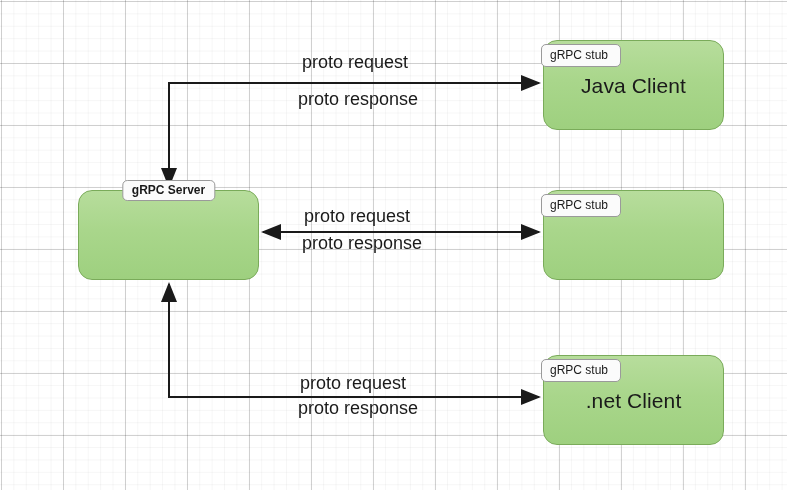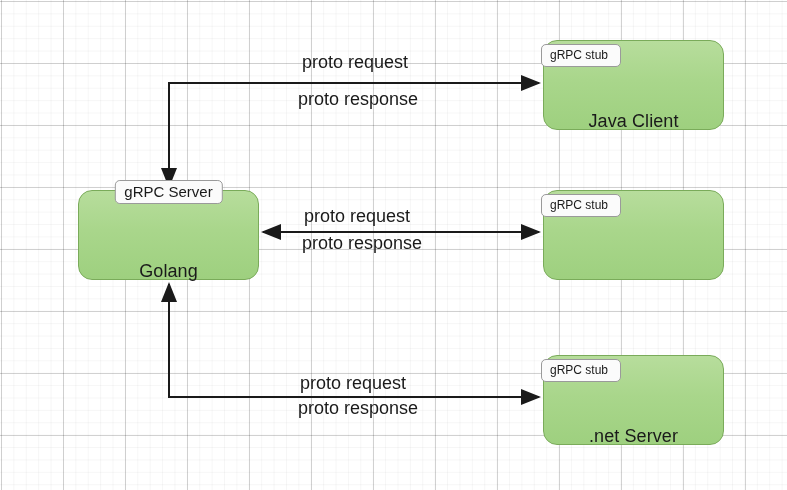--- a/index.html
+++ b/index.html
@@ -47,25 +47,24 @@
     border-radius: 14px;
     border: 1px solid #7aab5a;
     background-image: linear-gradient(to bottom, #b7dd9c 0%, #a9d68b 45%, #9ed07f 100%);
     box-sizing: border-box;
   }
   .node-title {
     position: absolute;
     left: 0;
     right: 0;
     text-align: center;
-    font-size: 18px;
+    font-size: 21px;
     color: #1a1a1a;
     letter-spacing: 0.1px;
     white-space: nowrap;
-    margin-top: 37px;
   }
 
   #node-server {
     left: 78px;
     top: 190px;
     width: 181px;
     height: 90px;
   }
   #node-server .node-title { top: 33px; }
 
@@ -95,25 +94,26 @@
   .chip {
     position: absolute;
     background: #fbfbfb;
     border: 1px solid #9a9a9a;
     border-radius: 5px;
     color: #1a1a1a;
     white-space: nowrap;
     box-sizing: border-box;
   }
   .chip-server {
-    font-size: 15px;
+    font-size: 12px;
     padding: 2px 9px 3px 9px;
     left: 50%;
     transform: translateX(-50%);
     top: -11px;
+    font-weight: bold;
   }
   .chip-stub {
     font-size: 12px;
     padding: 3px 12px 4px 8px;
     left: -3px;
     top: 3px;
   }
 
   
   .edge-label {
@@ -141,35 +141,34 @@
 
     <path d="M 169,186 L 169,83 L 539,83" fill="none" stroke="#1a1a1a" stroke-width="2" marker-start="url(#arrow-start)" marker-end="url(#arrow-end)"></path>
 
     <path d="M 263,232 L 539,232" fill="none" stroke="#1a1a1a" stroke-width="2" marker-start="url(#arrow-start)" marker-end="url(#arrow-end)"></path>
 
     <path d="M 169,284 L 169,397 L 539,397" fill="none" stroke="#1a1a1a" stroke-width="2" marker-start="url(#arrow-start)" marker-end="url(#arrow-end)"></path>
   </svg>
 
   <div id="node-server" class="node">
     <div class="chip chip-server">gRPC Server</div>
-    <div class="node-title">Golang</div>
   </div>
 
   <div id="node-java" class="node">
     <div class="chip chip-stub">gRPC stub</div>
     <div class="node-title">Java Client</div>
   </div>
 
   <div id="node-golang" class="node">
     <div class="chip chip-stub">gRPC stub</div>
   </div>
 
   <div id="node-dotnet" class="node">
     <div class="chip chip-stub">gRPC stub</div>
-    <div class="node-title">.net Server</div>
+    <div class="node-title">.net Client</div>
   </div>
 
   <div class="edge-label" style="left:355px; top:52px;">proto request</div>
   <div class="edge-label" style="left:358px; top:89px;">proto response</div>
 
   <div class="edge-label" style="left:357px; top:206px;">proto request</div>
   <div class="edge-label" style="left:362px; top:233px;">proto response</div>
 
   <div class="edge-label" style="left:353px; top:373px;">proto request</div>
   <div class="edge-label" style="left:358px; top:398px;">proto response</div>

